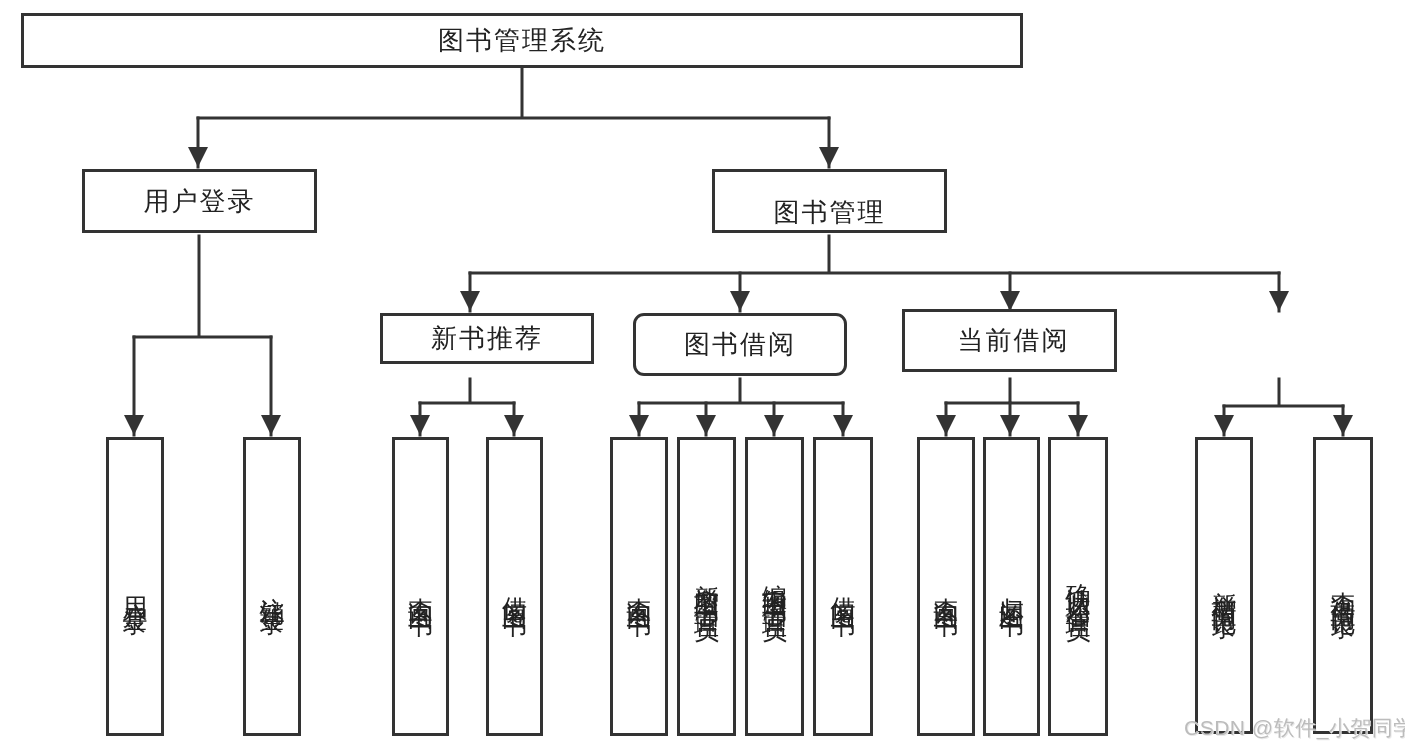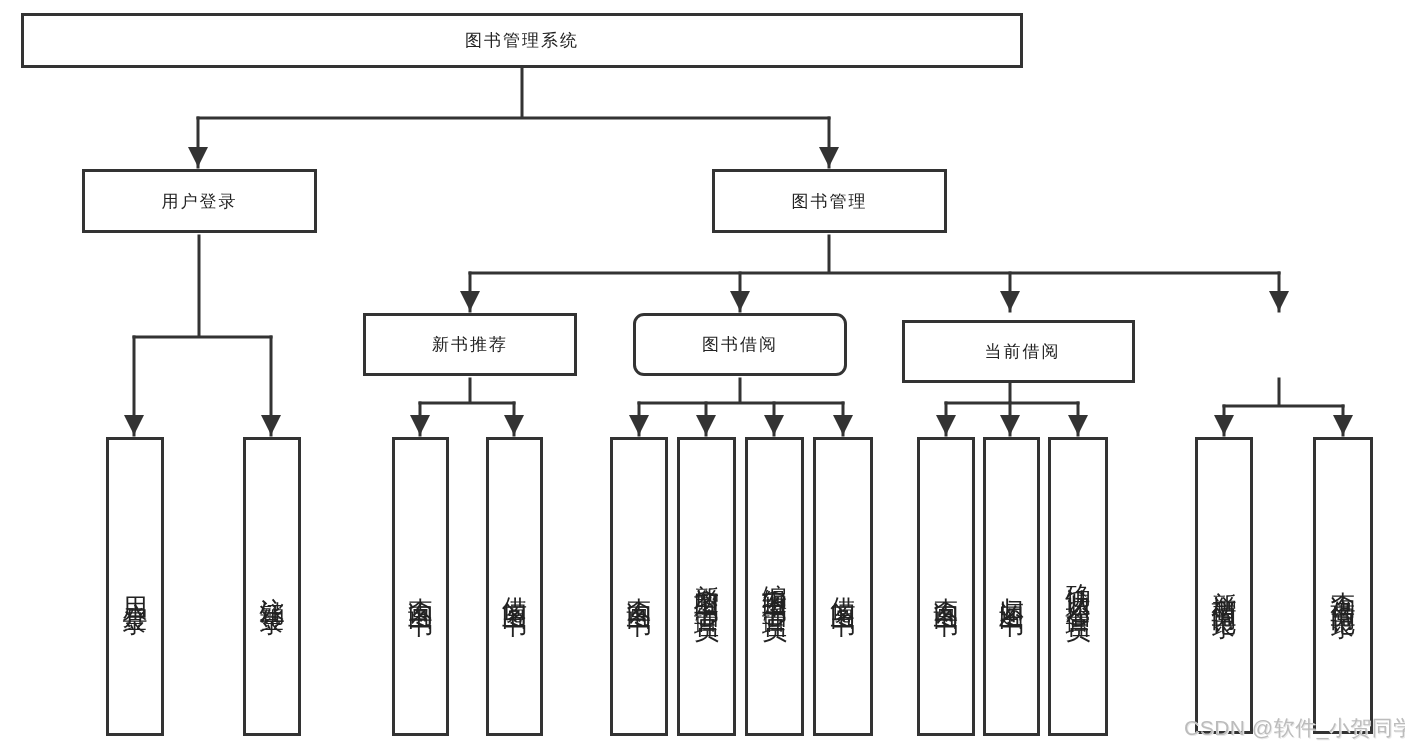--- a/index.html
+++ b/index.html
@@ -24,21 +24,21 @@
     width: 1405px; height: 747px;
   }
   .hbox {
     position: absolute;
     border: 3px solid var(--line);
     background: var(--bg);
     display: flex;
     align-items: center;
     justify-content: center;
     color: var(--text);
-    font-size: 17px;
+    font-size: 26px;
     letter-spacing: 2px;
     white-space: nowrap;
     z-index: 2;
   }
   .vbox {
     position: absolute;
     border: 3px solid var(--line);
     background: var(--bg);
     display: flex;
     align-items: center;
@@ -117,31 +117,31 @@
     </g>
   </svg>
 
   <div class="hbox" style="left:21px; top:13px; width:1002px; height:55px;">
     <span>图书管理系统</span>
   </div>
 
   <div class="hbox" style="left:82px; top:169px; width:235px; height:64px;">
     <span>用户登录</span>
   </div>
-  <div class="hbox" style="left:712px; top:169px; width:235px; height:64px;">
+  <div class="hbox" style="left:712px; top:169px; width:235px; height:64px;align-items:flex-end;">
     <span>图书管理</span>
   </div>
 
-  <div class="hbox" style="left:363px; top:313px; width:214px; height:63px;">
+  <div class="hbox" style="left:380px; top:313px; width:214px; height:51px;">
     <span>新书推荐</span>
   </div>
   <div class="hbox" style="left:633px; top:313px; width:214px; height:63px;border-radius:11px;">
     <span>图书借阅</span>
   </div>
-  <div class="hbox" style="left:902px; top:320px; width:233px; height:63px;padding-left:8px;">
+  <div class="hbox" style="left:902px; top:309px; width:215px; height:63px;padding-left:8px;">
     <span>当前借阅</span>
   </div>
 
   <div class="vbox" style="left:106px; top:437px; width:58px; height:299px;">
     <span>用户登录</span>
   </div>
   <div class="vbox" style="left:243px; top:437px; width:58px; height:299px;">
     <span>注销登录</span>
   </div>
 

